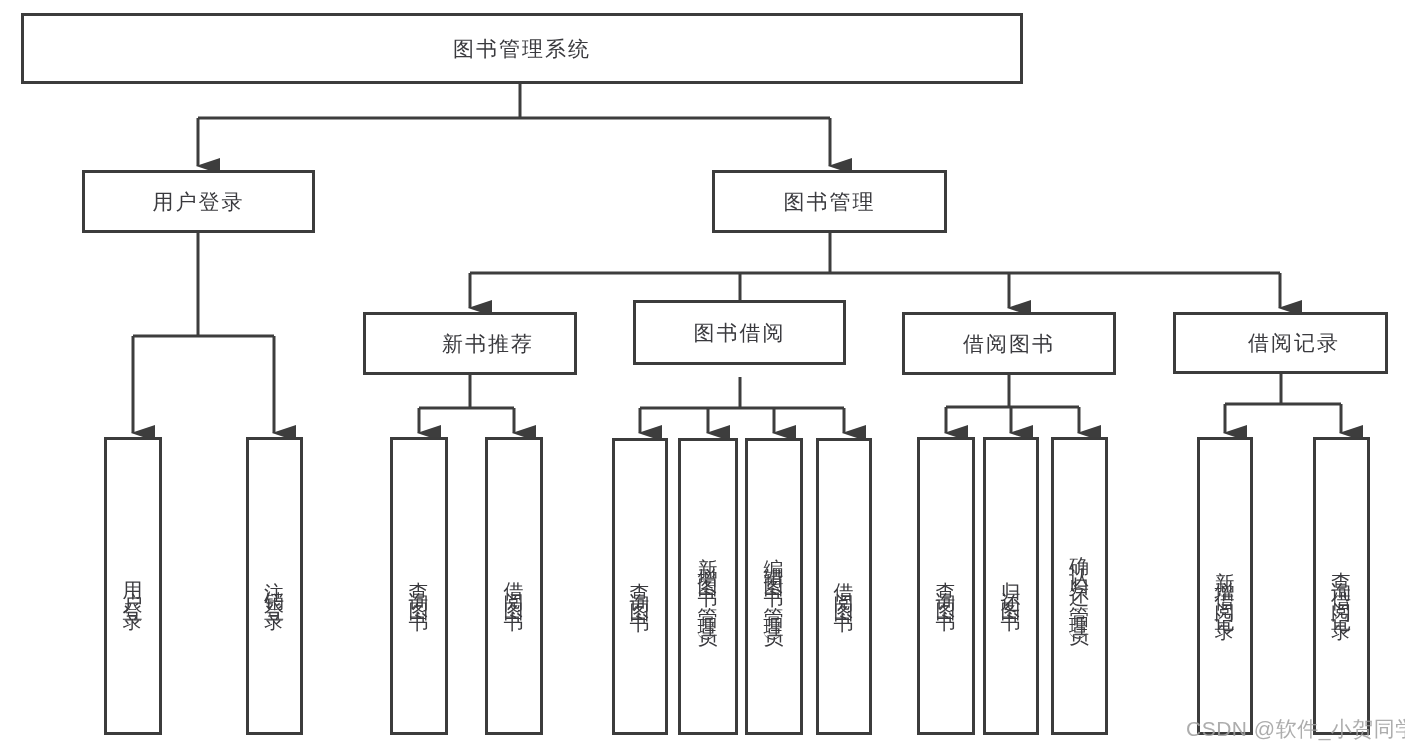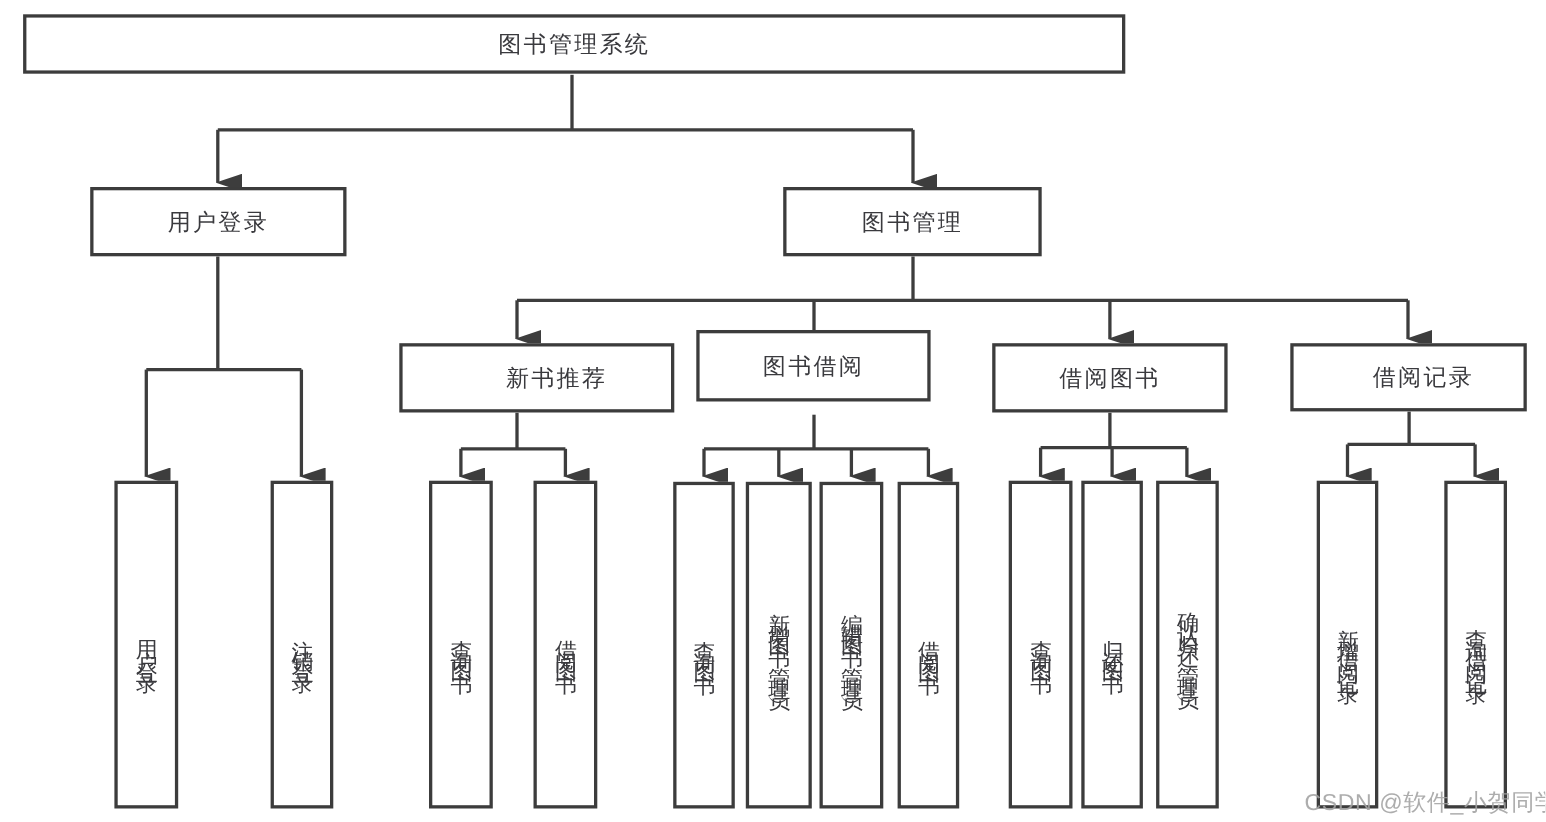--- a/index.html
+++ b/index.html
@@ -71,32 +71,32 @@
       <path d="M1011,407 V433" marker-end="url(#arrow)"></path>
       <path d="M1079,407 V433" marker-end="url(#arrow)"></path>
 
       <path d="M1281,374 V404"></path>
       <path d="M1225,404 H1341"></path>
       <path d="M1225,404 V433" marker-end="url(#arrow)"></path>
       <path d="M1341,404 V433" marker-end="url(#arrow)"></path>
     </g>
   </svg>
 
-  <div class="box hbox" style="left:21px;top:13px;width:1002px;height:54px;font-family:Liberation Mono, monospace;">
+  <div class="box hbox" style="left:21px;top:13px;width:1002px;height:71px;font-family:Liberation Mono, monospace;">
     <span>图书管理系统</span>
   </div>
 
   <div class="box hbox" style="left:82px;top:170px;width:233px;height:63px;">
     <span>用户登录</span>
   </div>
   <div class="box hbox" style="left:712px;top:170px;width:235px;height:63px;justify-content:center;">
     <span>图书管理</span>
   </div>
 
-  <div class="box hbox" style="left:363px;top:312px;width:250px;height:63px;padding-left:36px;">
+  <div class="box hbox" style="left:363px;top:312px;width:214px;height:63px;padding-left:36px;">
     <span>新书推荐</span>
   </div>
   <div class="box hbox" style="left:633px;top:300px;width:213px;height:65px;">
     <span>图书借阅</span>
   </div>
   <div class="box hbox" style="left:902px;top:312px;width:214px;height:63px;">
     <span>借阅图书</span>
   </div>
   <div class="box hbox" style="left:1173px;top:312px;width:215px;height:62px;padding-left:27px;">
     <span>借阅记录</span>

